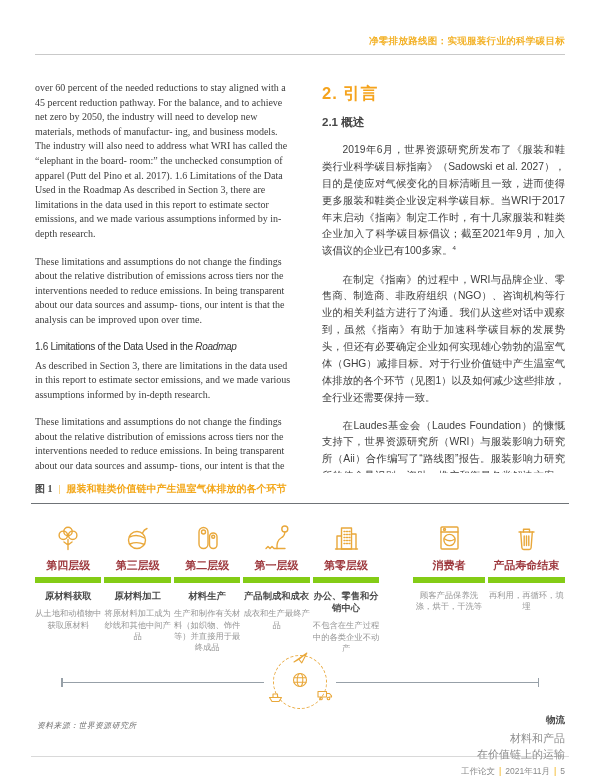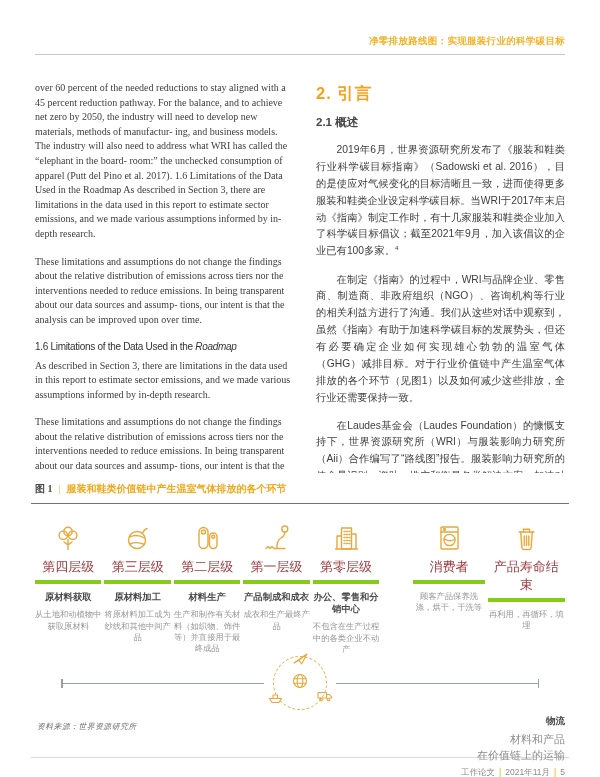--- a/index.html
+++ b/index.html
@@ -19,21 +19,21 @@
     padding-top:35px;
     text-align:right;
     font-size:9.5px;
     font-weight:bold;
     color:#F3B229;
     letter-spacing:0.3px;
   }
   .head-rule{border:none;border-top:1px solid #c9c9c9;margin:6px 0 0 0;}
 
   
-  .cols{display:flex;gap:22px;margin-top:26px;height:392px;overflow:hidden;}
+  .cols{display:flex;gap:28px;margin-top:26px;height:392px;overflow:hidden;}
   .col-left{width:259px;flex:0 0 259px;}
   .col-right{flex:1;}
 
   .eng{
     font-family:"Liberation Serif",serif;
     font-size:10px;line-height:1.46;color:#3c3c3c;
     margin:0 0 13px 0;
   }
   .eng-head{
     font-size:10px;font-weight:normal;color:#333;
@@ -66,22 +66,22 @@
   .fig-title .sep{color:#F3B229;font-weight:normal;}
   .fig-title .t{color:#F3A81C;}
   .fig-rule{border:none;border-top:1.5px solid #6f7377;margin:7px -4px 0 -4px;}
 
   .fig-cols{display:flex;margin-top:13px;}
   .fcol{width:67px;margin-right:3px;text-align:center;}
   .fcol.consumer{margin-left:31px;width:72px;}
   .fcol.eol{width:78px;margin-right:0;}
   .fcol .icon{height:36px;display:flex;align-items:flex-end;justify-content:center;margin-bottom:5px;}
   .tier{
-    font-size:13px;font-weight:normal;color:#9E3A3F;
-    border-bottom:4px solid #84cc16;padding-bottom:4px;margin-bottom:7px;
+    font-size:11px;font-weight:bold;color:#9E3A3F;
+    border-bottom:6px solid #84cc16;padding-bottom:4px;margin-bottom:7px;
   }
   .fsub{
     display:block;font-size:9.3px;font-weight:bold;color:#4a4a4a;
     line-height:1.3;margin-bottom:6px;
   }
   .fsub:empty{display:none;}
   .fdesc{
     display:block;font-size:8.3px;color:#969696;line-height:1.38;
   }
   svg.oline{stroke:#E9A83B;fill:none;stroke-width:1.4;stroke-linecap:round;stroke-linejoin:round;}
@@ -127,21 +127,21 @@
       <p class="eng">over 60 percent of the needed reductions to stay aligned with a 45 percent reduction pathway. For the balance, and to achieve net zero by 2050, the industry will need to develop new materials, methods of manufactur- ing, and business models. The industry will also need to address what WRI has called the “elephant in the board- room:” the unchecked consumption of apparel (Putt del Pino et al. 2017). 1.6 Limitations of the Data Used in the Roadmap As described in Section 3, there are limitations in the data used in this report to estimate sector emissions, and we made various assumptions informed by in-depth research.</p>
       <p class="eng">These limitations and assumptions do not change the findings about the relative distribution of emissions across tiers nor the interventions needed to reduce emissions. In being transparent about our data sources and assump- tions, our intent is that the analysis can be improved upon over time.</p>
       <div class="eng-head"><span>1.6 Limitations of the Data Used in the </span><span class="it">Roadmap</span></div>
       <p class="eng">As described in Section 3, there are limitations in the data used in this report to estimate sector emissions, and we made various assumptions informed by in-depth research.</p>
       <p class="eng">These limitations and assumptions do not change the findings about the relative distribution of emissions across tiers nor the interventions needed to reduce emissions. In being transparent about our data sources and assump- tions, our intent is that the analysis can be improved upon over time.</p>
     </div>
 
     <div class="col-right">
       <div class="zh-h2">2. 引言</div>
       <div class="zh-h3">2.1 概述</div>
-      <p class="zh-p"><span>2019年6月，世界资源研究所发布了《服装和鞋类行业科学碳目标指南》（Sadowski et al. 2016），目的是使应对气候变化的目标清晰且一致，进而使得更多服装和鞋类企业设定科学碳目标。当WRI于2017年末启动《指南》制定工作时，有十几家服装和鞋类企业加入了科学碳目标倡议；截至2021年9月，加入该倡议的企业已有100多家。</span><span class="sup">4</span></p>
+      <p class="zh-p"><span>2019年6月，世界资源研究所发布了《服装和鞋类行业科学碳目标指南》（Sadowski et al. 2027），目的是使应对气候变化的目标清晰且一致，进而使得更多服装和鞋类企业设定科学碳目标。当WRI于2017年末启动《指南》制定工作时，有十几家服装和鞋类企业加入了科学碳目标倡议；截至2021年9月，加入该倡议的企业已有100多家。</span><span class="sup">4</span></p>
       <p class="zh-p">在制定《指南》的过程中，WRI与品牌企业、零售商、制造商、非政府组织（NGO）、咨询机构等行业的相关利益方进行了沟通。我们从这些对话中观察到，虽然《指南》有助于加速科学碳目标的发展势头，但还有必要确定企业如何实现雄心勃勃的温室气体（GHG）减排目标。对于行业价值链中产生温室气体排放的各个环节（见图1）以及如何减少这些排放，全行业还需要保持一致。</p>
       <p class="zh-p">在Laudes基金会（Laudes Foundation）的慷慨支持下，世界资源研究所（WRI）与服装影响力研究所（Aii）合作编写了“路线图”报告。服装影响力研究所的使命是识别、资助、推广和衡量各类解决方案，加速对服装行业的积极影响。因此，双方的合作水到渠成。</p>
     </div>
   </div>
 
   <div class="fig-title">
     <span>图 1</span>
     <span class="sep">|</span>
     <span class="t">服装和鞋类价值链中产生温室气体排放的各个环节</span>
   </div>

